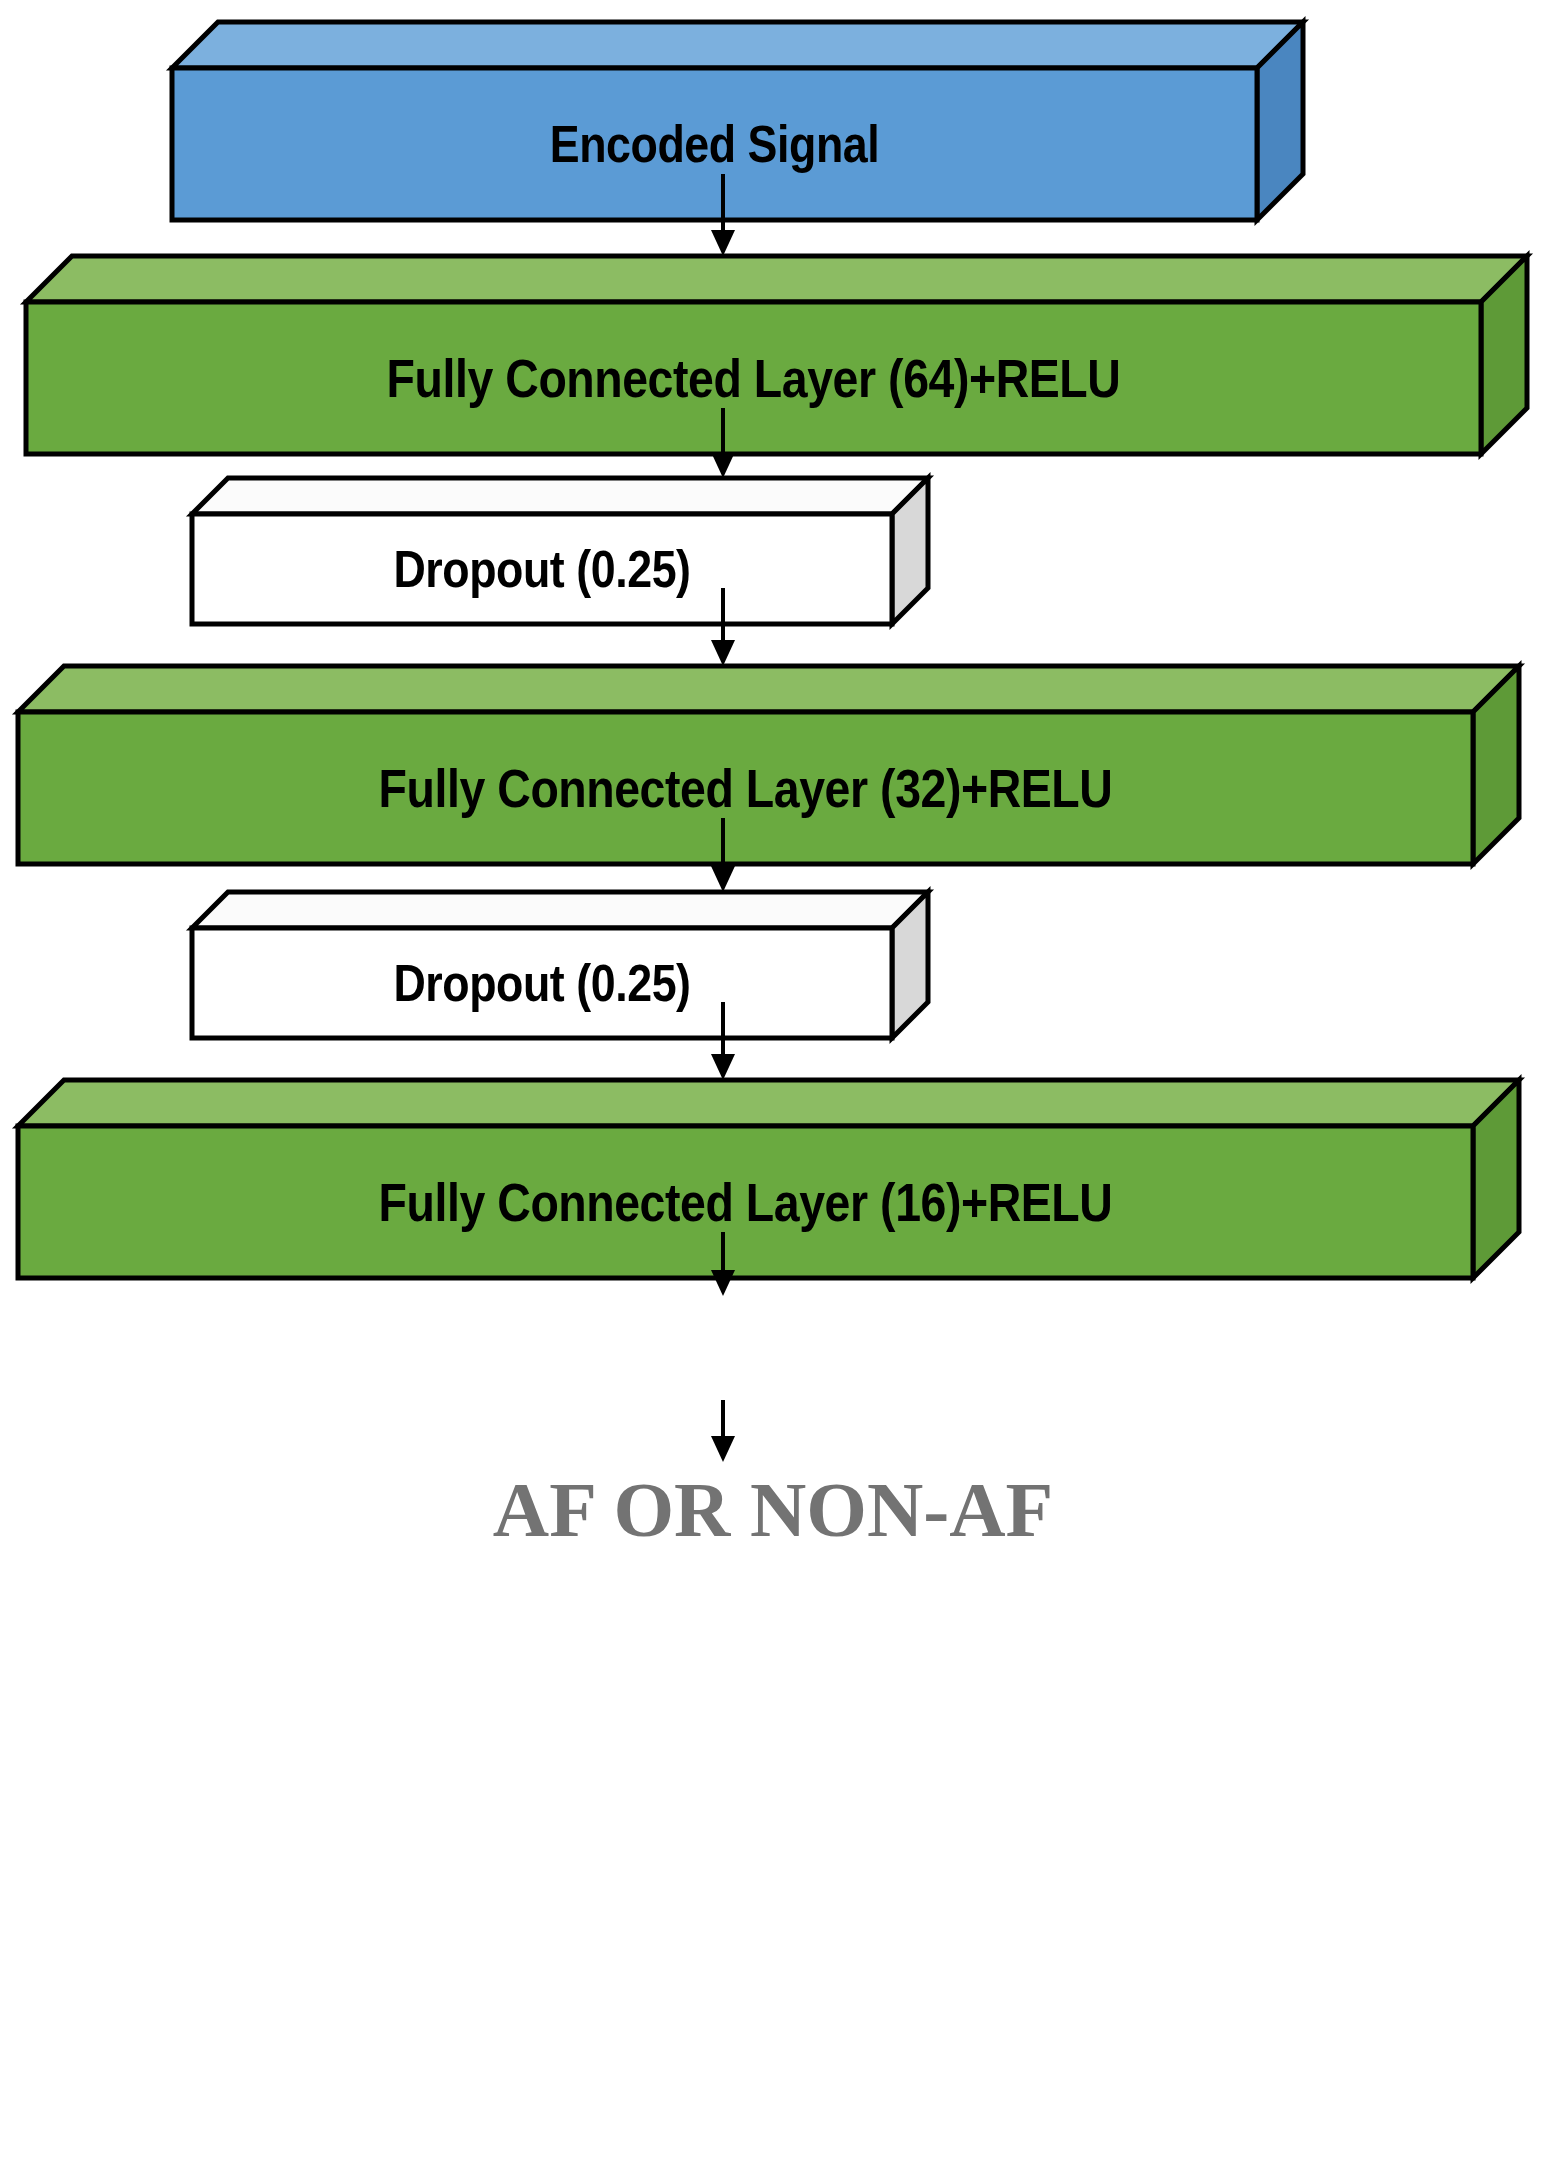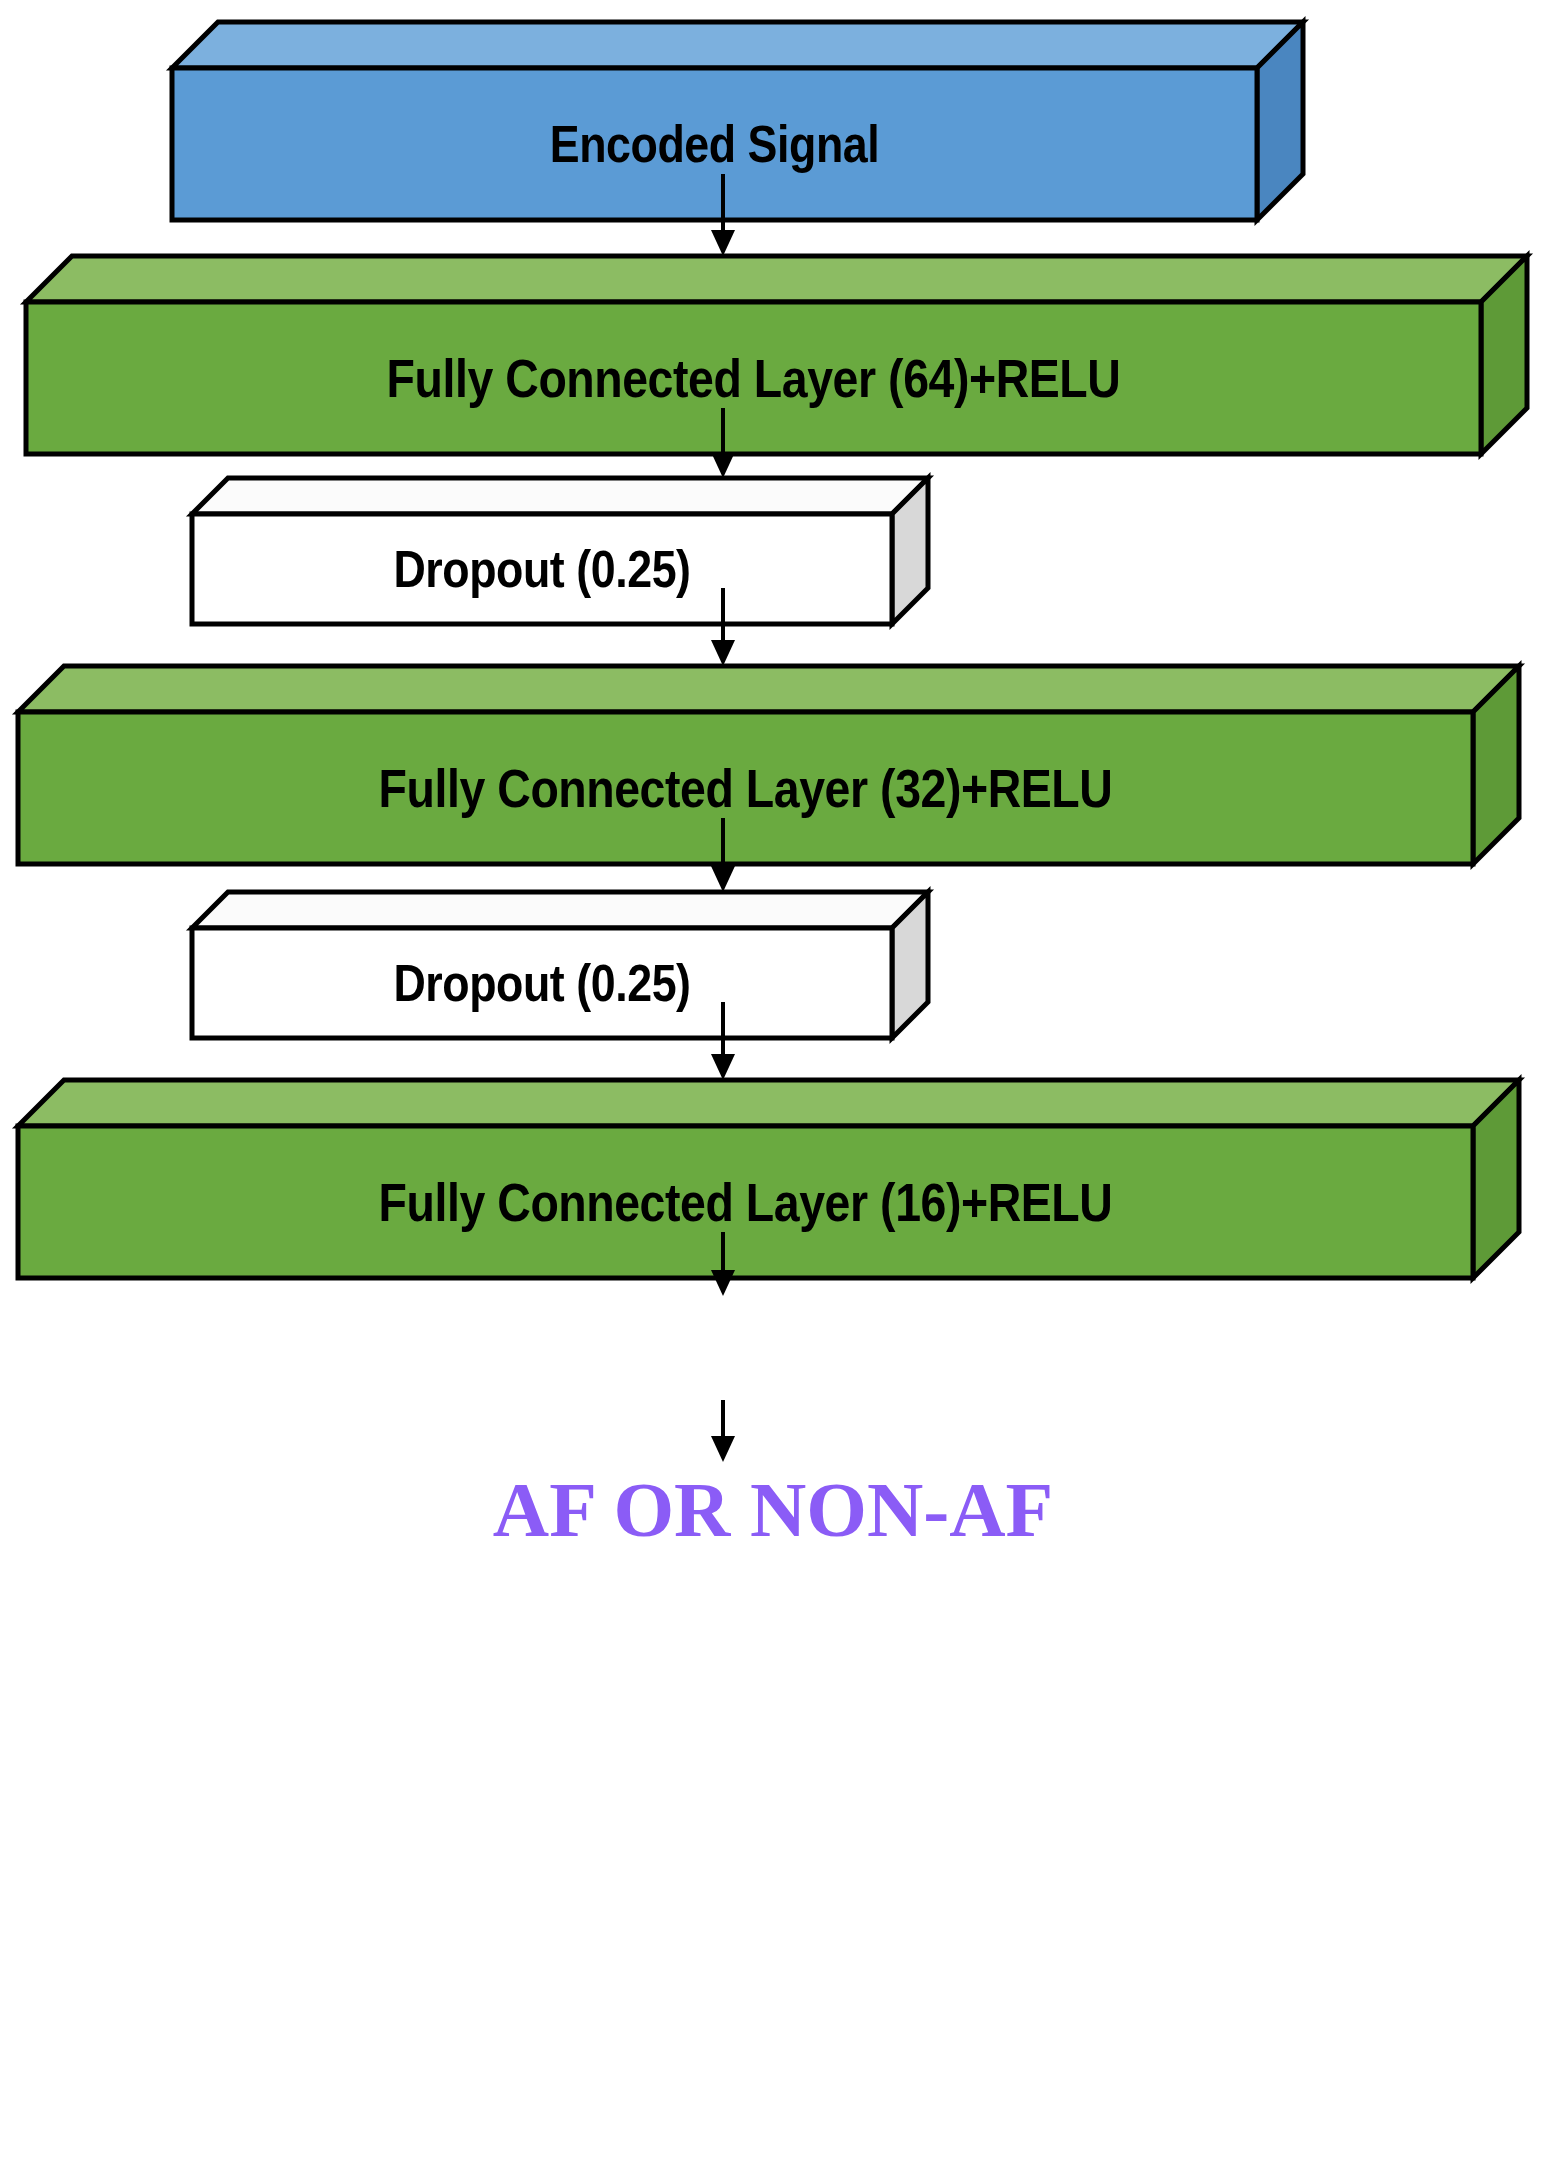--- a/index.html
+++ b/index.html
@@ -41,21 +41,21 @@
     pointer-events: none;
     transform: scaleX(0.86);
   }
   .connector {
     position: absolute;
   }
   .connector svg { display: block; }
   .terminal-text {
     position: absolute;
     text-align: center;
-    color: #8b5cf6;
+    color: #737373;
     font-family: "Liberation Serif", serif;
     font-weight: bold;
     white-space: nowrap;
   }
 </style>
 </head>
 <body>
 
 <div id="canvas">
     <div class="node" style="left: 172px; top: 22px; width: 1131px; height: 198px;">

